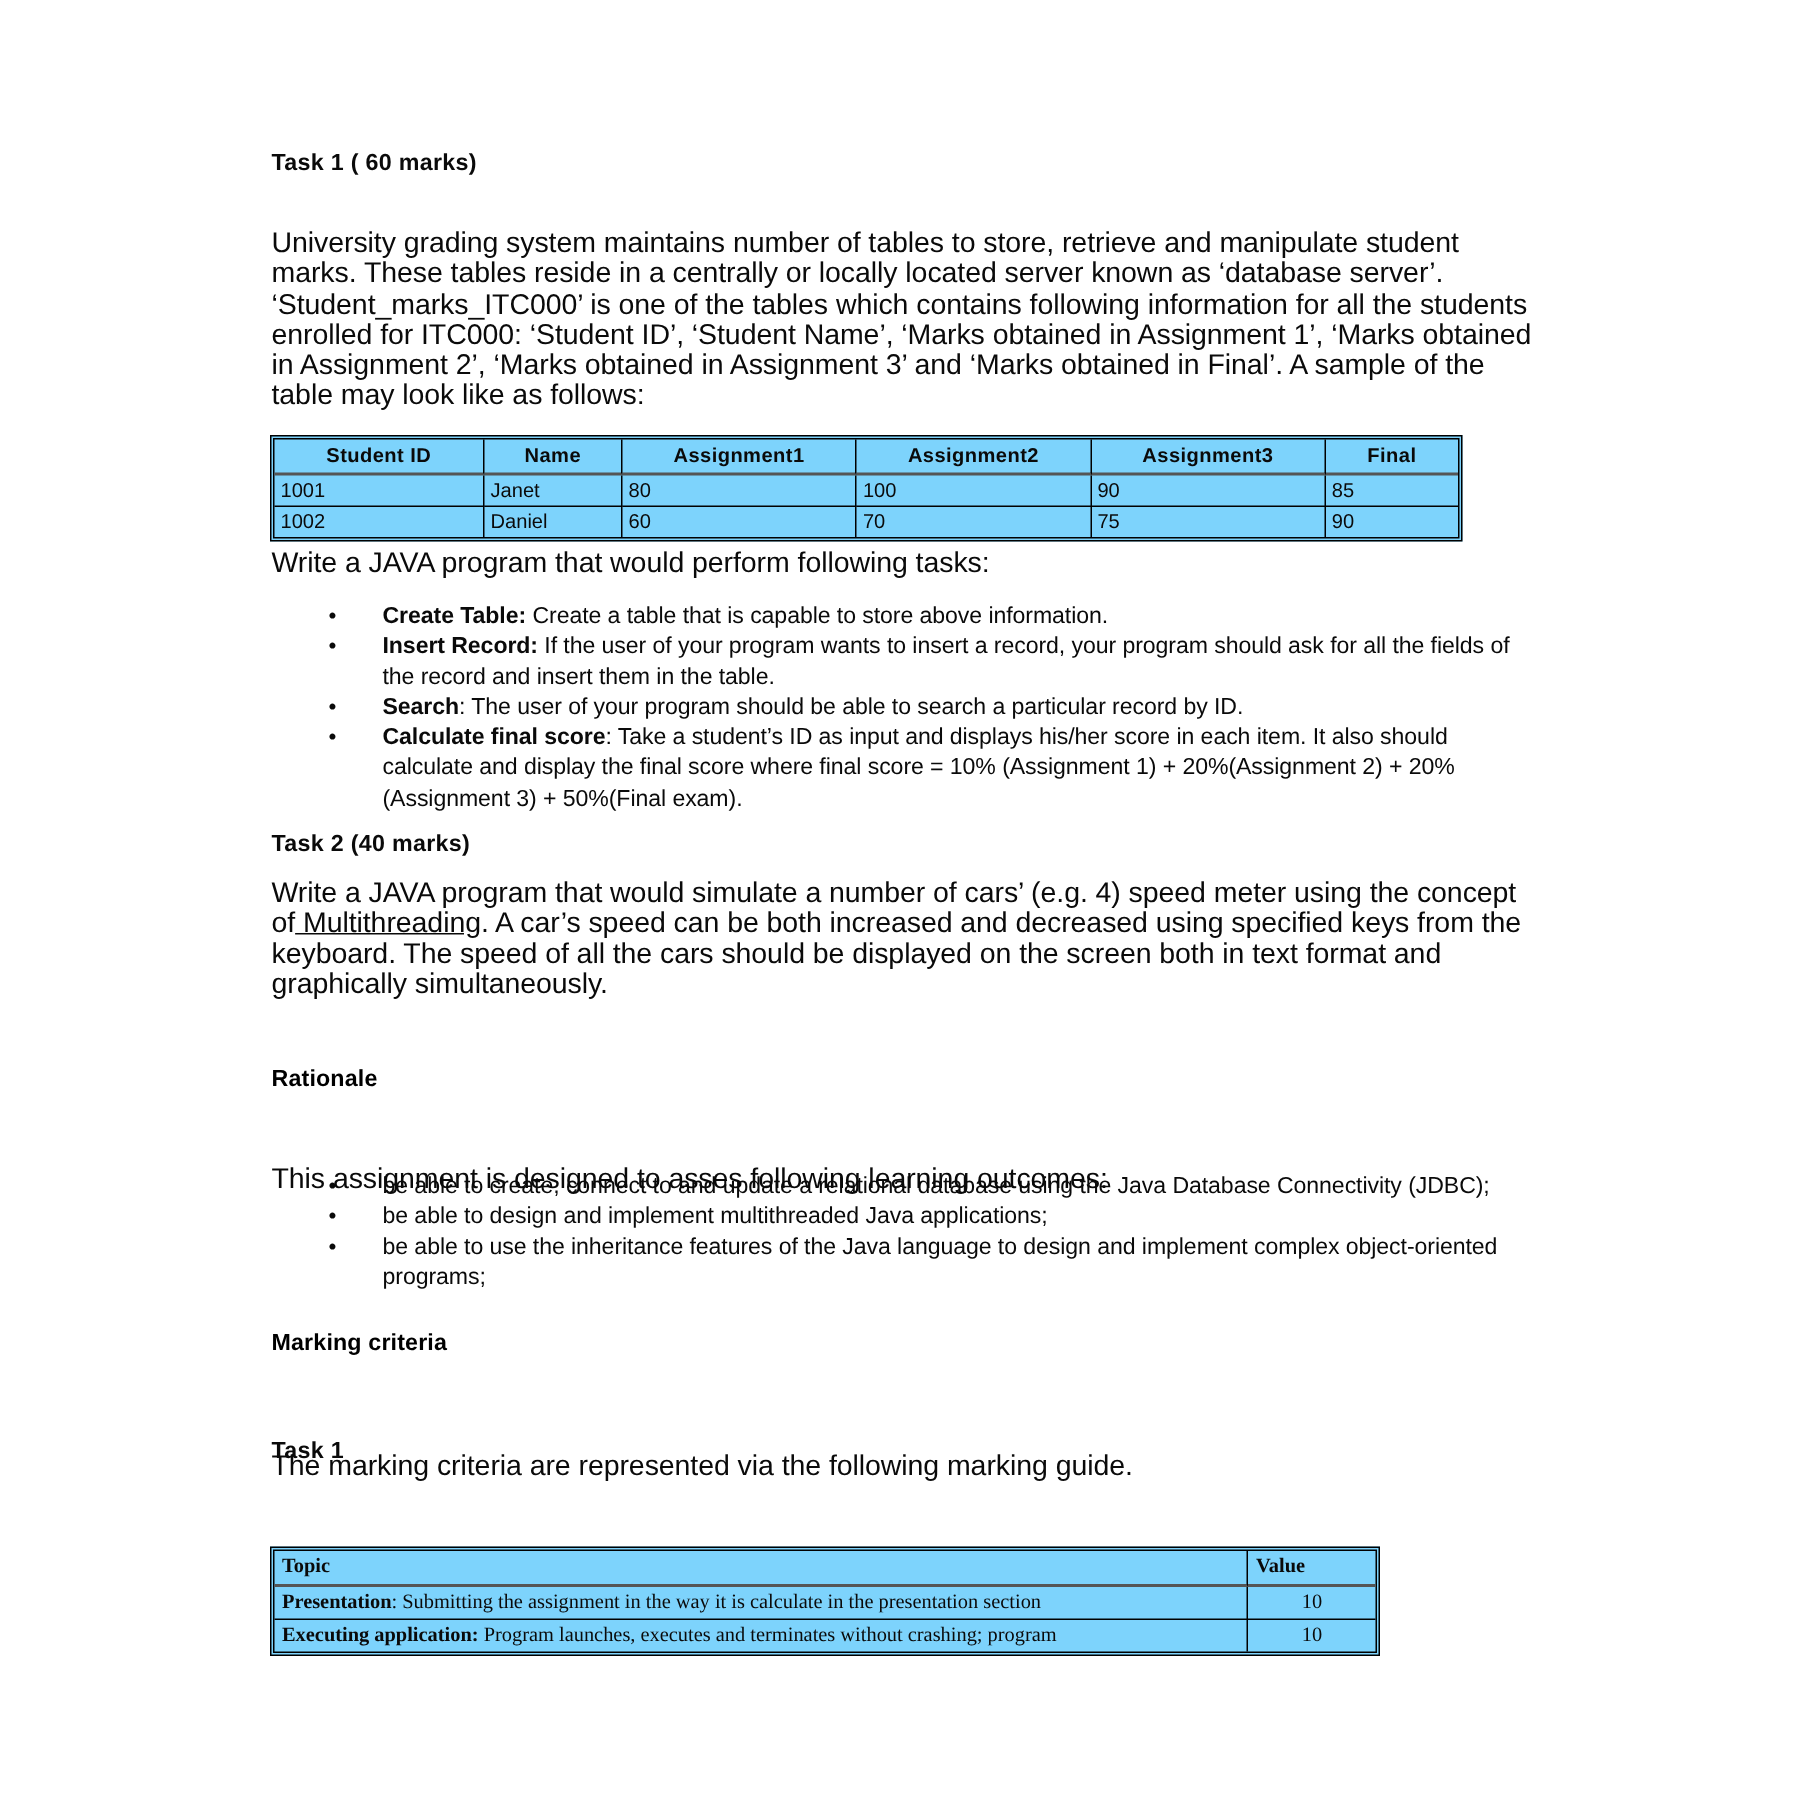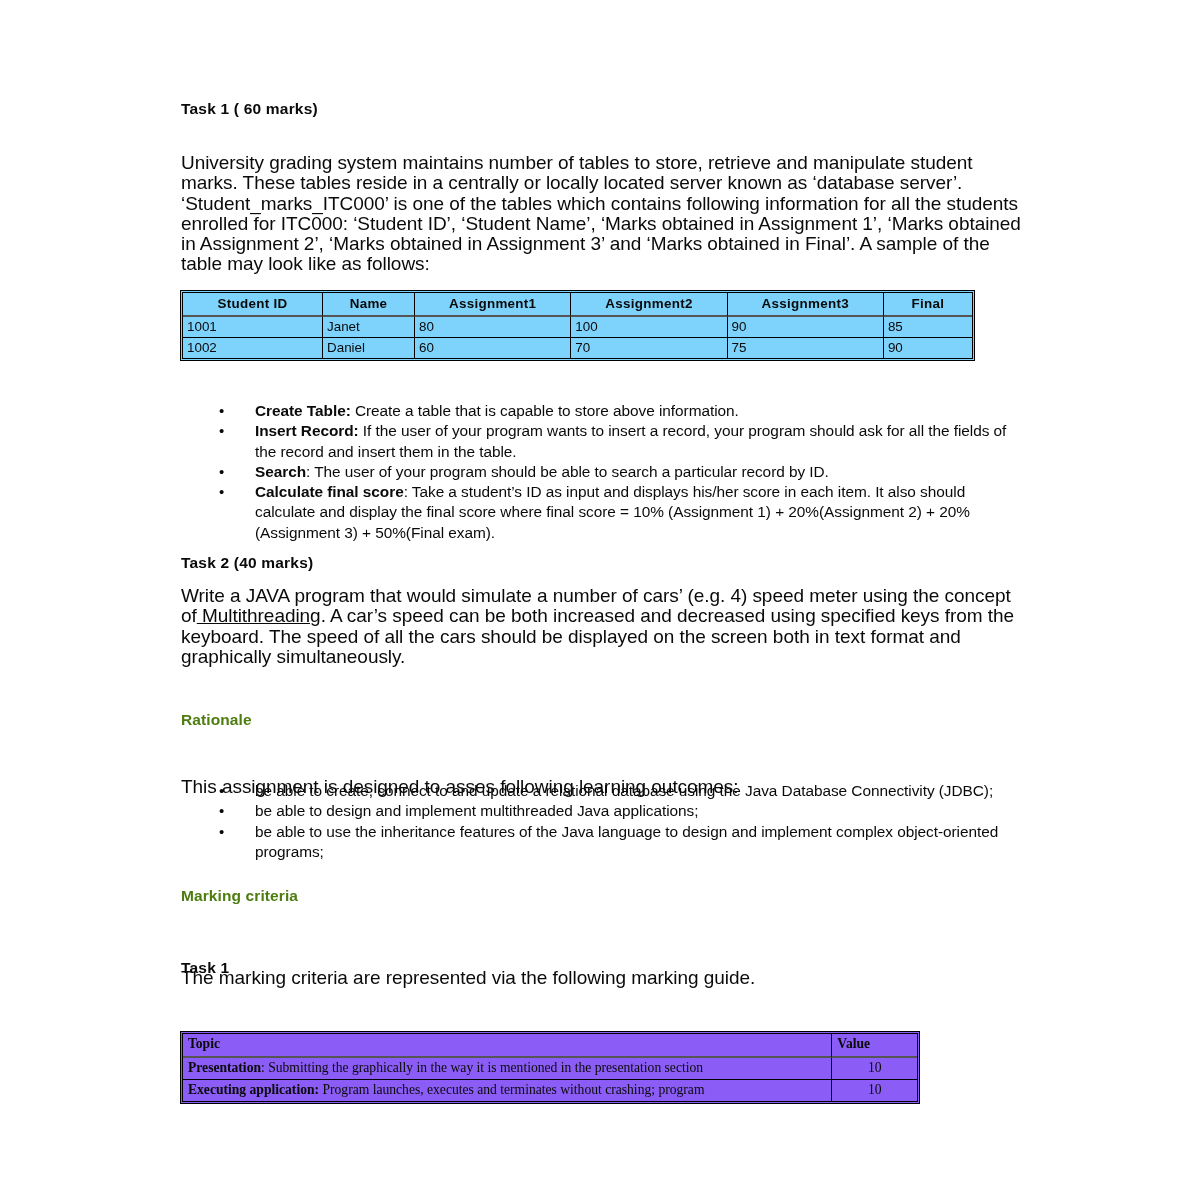--- a/index.html
+++ b/index.html
@@ -34,21 +34,21 @@
   .task-heading {
     font-size: 15.5px;
     font-weight: bold;
     letter-spacing: 0.2px;
     line-height: 1.2;
     margin: 0;
   }
   .blue-heading {
     font-size: 15.5px;
     font-weight: bold;
-    color: #4d7c0f;
+    color: #000000;
     letter-spacing: 0.1px;
     line-height: 1.2;
     margin: 0;
   }
 
   
   .para {
     font-size: 19px;
     line-height: 20.3px;
     margin: 0;
@@ -118,21 +118,21 @@
     position: absolute;
     left: 180px;
     top: 1031px;
     width: 740px;
   }
   table.guide {
     border-collapse: separate;
     border-spacing: 0;
     width: 100%;
     border: 3px double #000;
-    background: #8b5cf6;
+    background: #7dd3fc;
     table-layout: fixed;
   }
   table.guide th, table.guide td {
     font-family: "Liberation Serif", serif;
     font-size: 13.6px;
     line-height: 16px;
     border-right: 1px solid #000;
     border-bottom: 1px solid #000;
     padding: 2px 5px 3px 5px;
     vertical-align: top;
@@ -187,20 +187,23 @@
           <td>Daniel</td>
           <td>60</td>
           <td>70</td>
           <td>75</td>
           <td>90</td>
         </tr>
       </tbody>
     </table>
   </div>
 
+  <div class="content" style="top:366px;">
+    <p class="para">Write a JAVA program that would perform following tasks:</p>
+  </div>
 
   <div class="content" style="top:401px; width:845px;">
     <ul class="bullets">
       <li>
         <span class="bullet-dot">•</span><b>Create Table:</b><span> Create a table that is capable to store above information.</span>
       </li>
       <li>
         <span class="bullet-dot">•</span><b>Insert Record:</b><span> If the user of your program wants to insert a record, your program should ask for all the fields of the record and insert them in the table.</span>
       </li>
       <li>
@@ -257,21 +260,21 @@
   <div class="guide-table-wrap">
     <table class="guide">
       <thead>
         <tr>
           <th style="width:89.5%">Topic</th>
           <th style="width:10.5%">Value</th>
         </tr>
       </thead>
       <tbody>
         <tr>
-          <td><b>Presentation</b><span>: Submitting the graphically in the way it is mentioned in the presentation section</span></td>
+          <td><b>Presentation</b><span>: Submitting the assignment in the way it is calculate in the presentation section</span></td>
           <td class="value">10</td>
         </tr>
         <tr>
           <td><b>Executing application:</b><span> Program launches, executes and terminates without crashing; program</span></td>
           <td class="value">10</td>
         </tr>
       </tbody>
     </table>
   </div>
 

